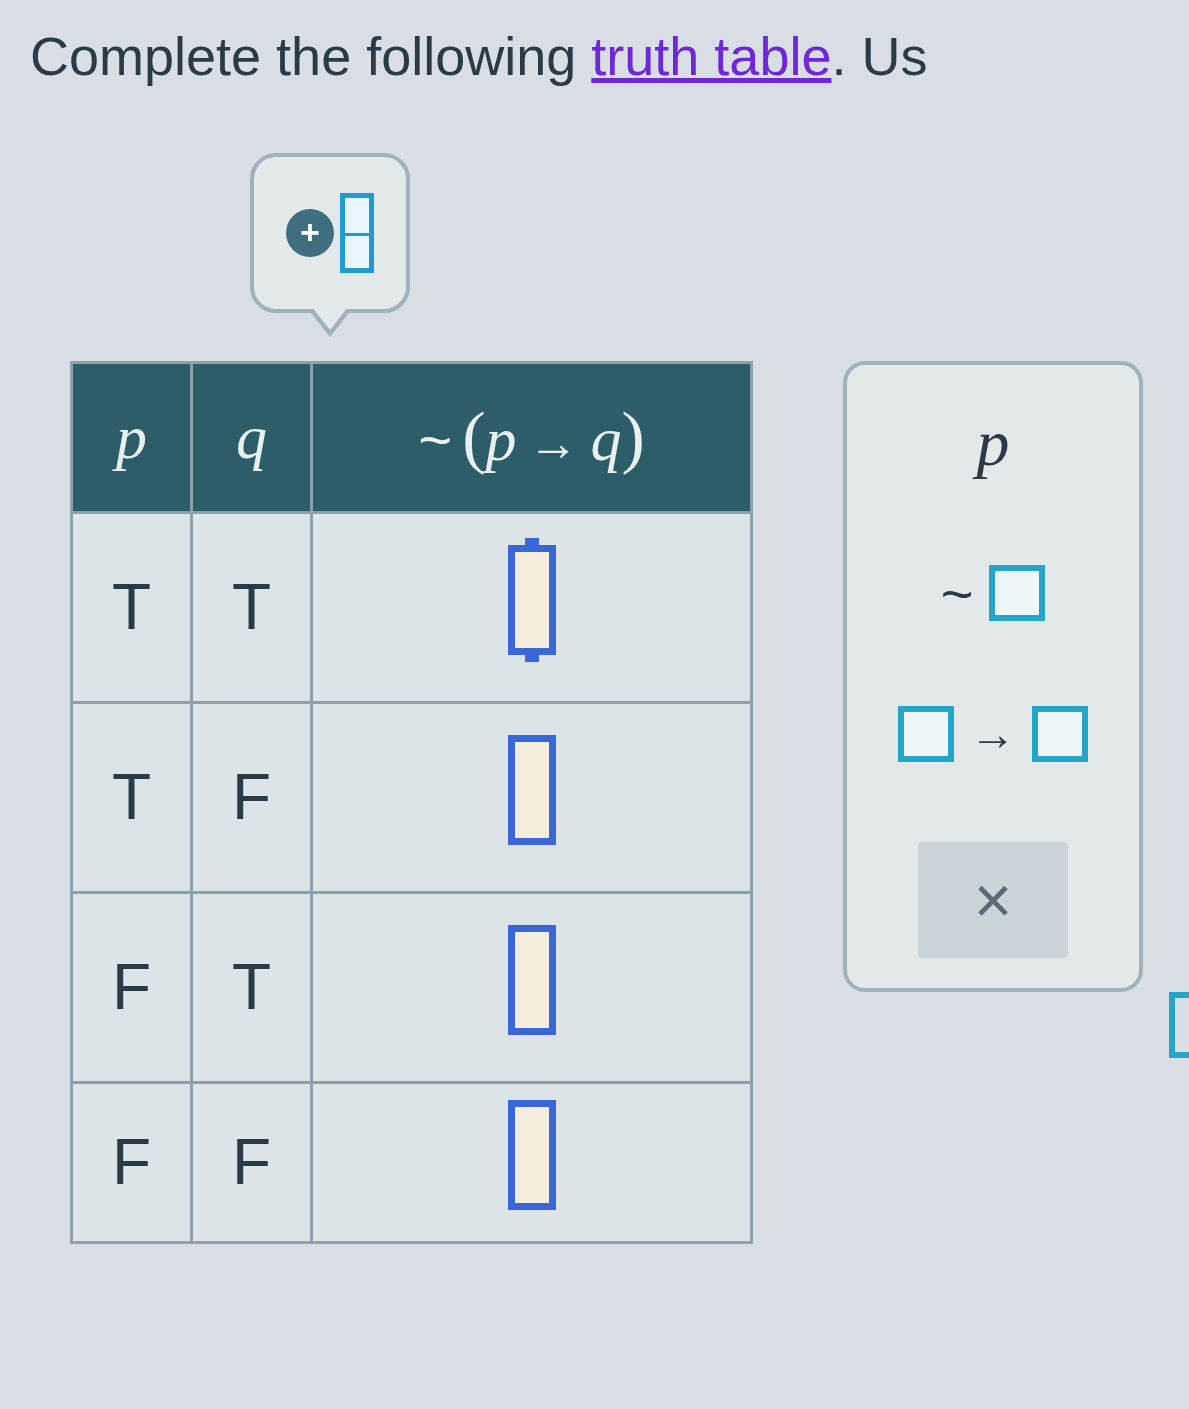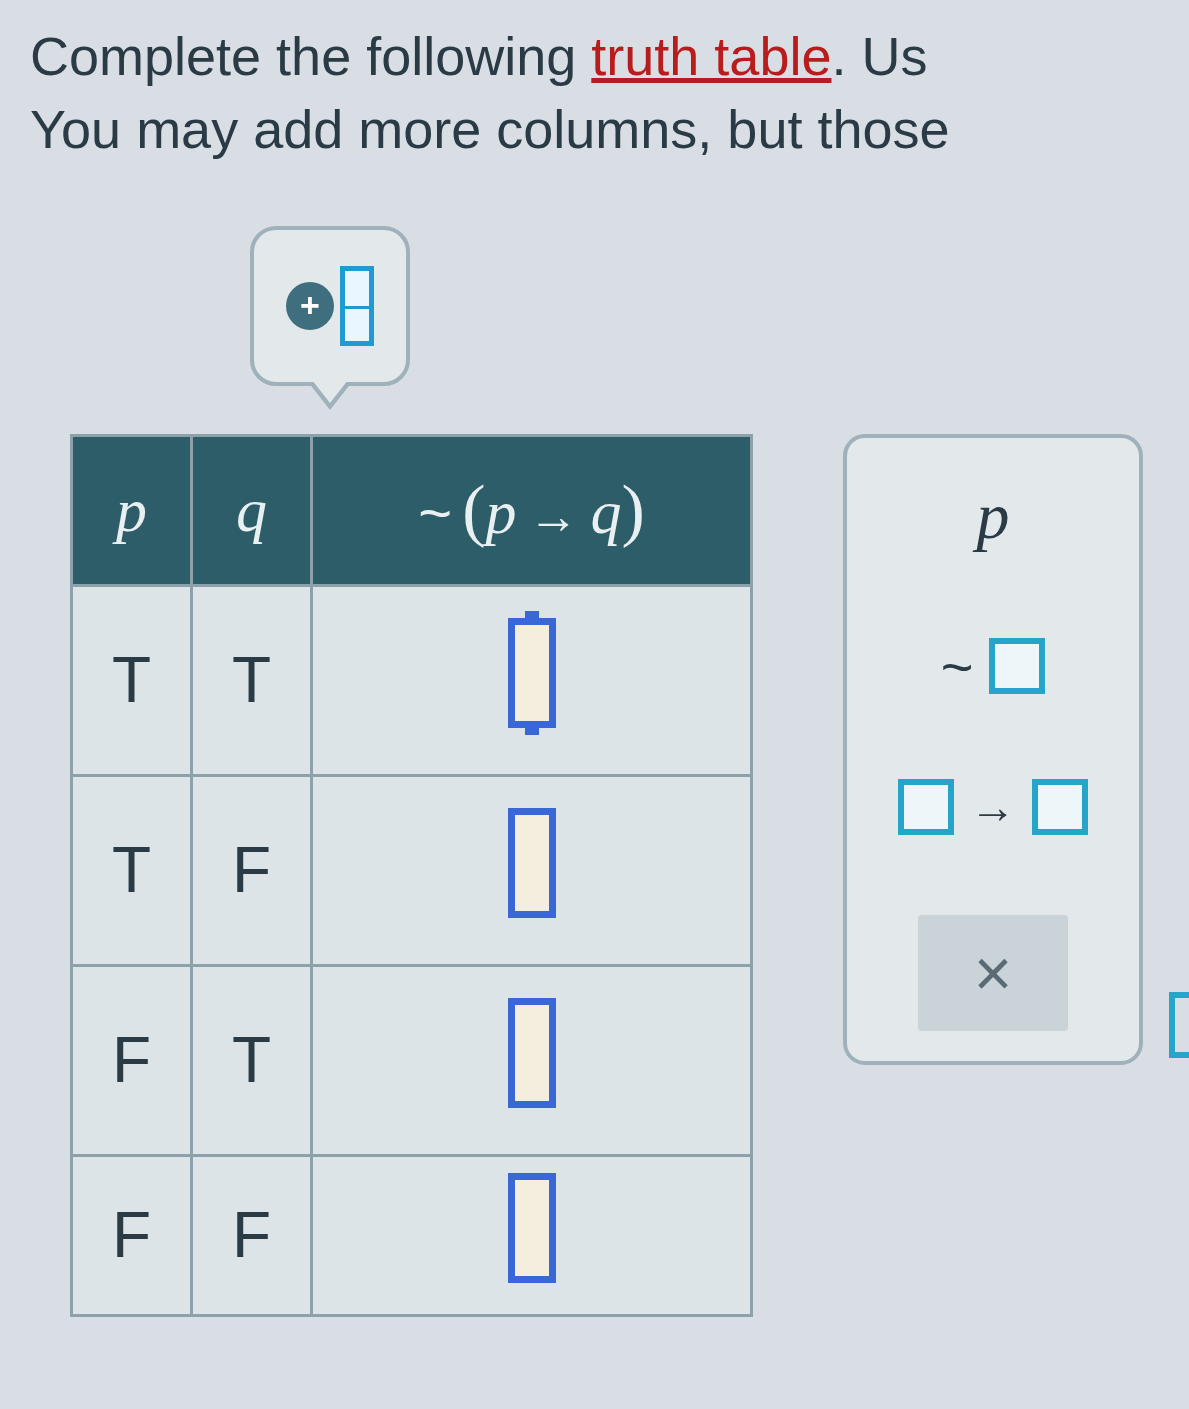--- a/index.html
+++ b/index.html
@@ -14,21 +14,21 @@
     height: 1409px;
   }
   .instruction {
     font-size: 54px;
     line-height: 1.35;
     color: #2a3b46;
     margin-bottom: 60px;
     white-space: nowrap;
   }
   .instruction .link {
-    color: #b91c1c;
+    color: #6d28d9;
     text-decoration: underline;
   }
 
   .content-row {
     display: flex;
     align-items: flex-start;
     gap: 90px;
     margin-left: 40px;
   }
 
@@ -204,21 +204,20 @@
     border-left: 6px solid #25a6c9;
     border-top: 6px solid #25a6c9;
     border-bottom: 6px solid #25a6c9;
   }
 </style>
 </head>
 <body>
 
 <div class="instruction">
   <span>Complete the following </span><span class="link">truth table</span><span>. Us</span><br>
-  <span>You may add more columns, but those</span>
 </div>
 
 <div class="content-row">
   <div>
     <div class="add-bubble-wrap">
       <div class="add-bubble">
         <div class="plus-circle">
           <span>+</span>
         </div>
         <div class="col-glyph"></div>

